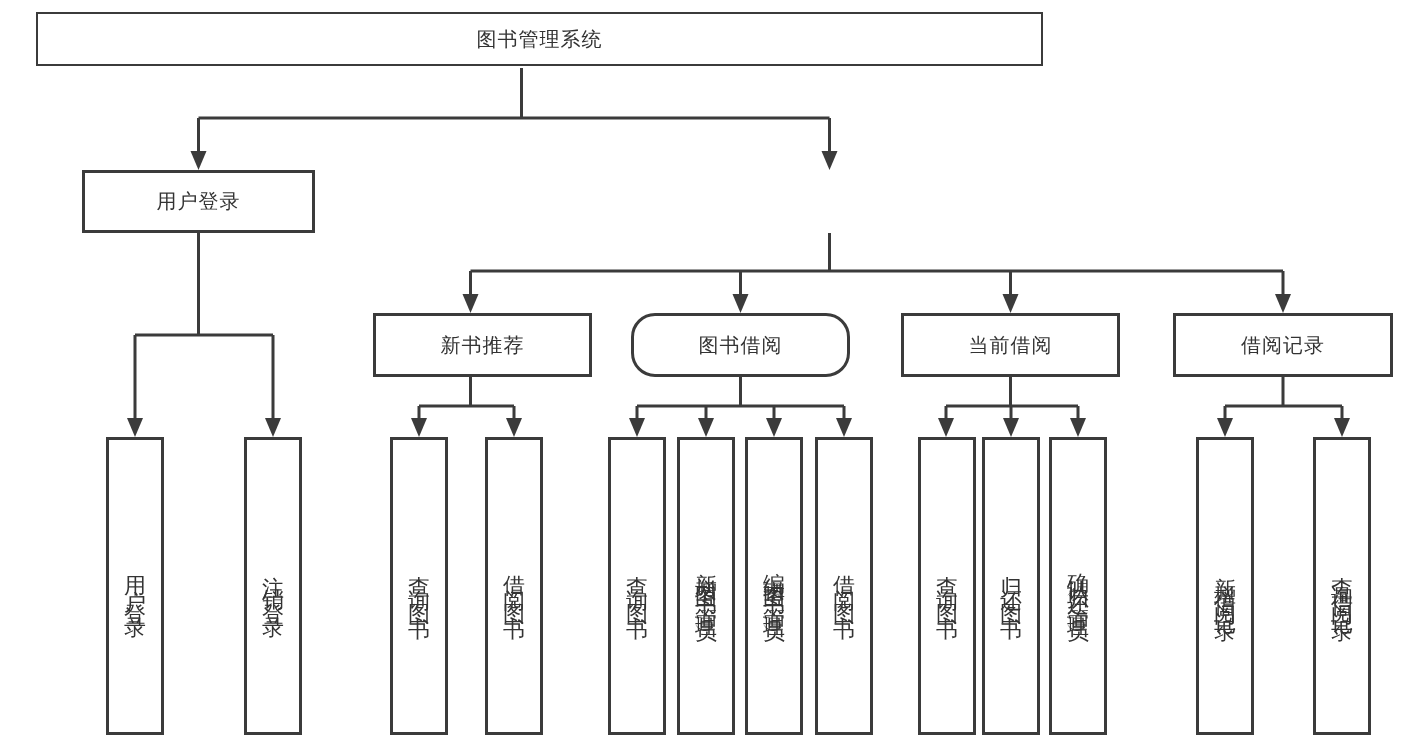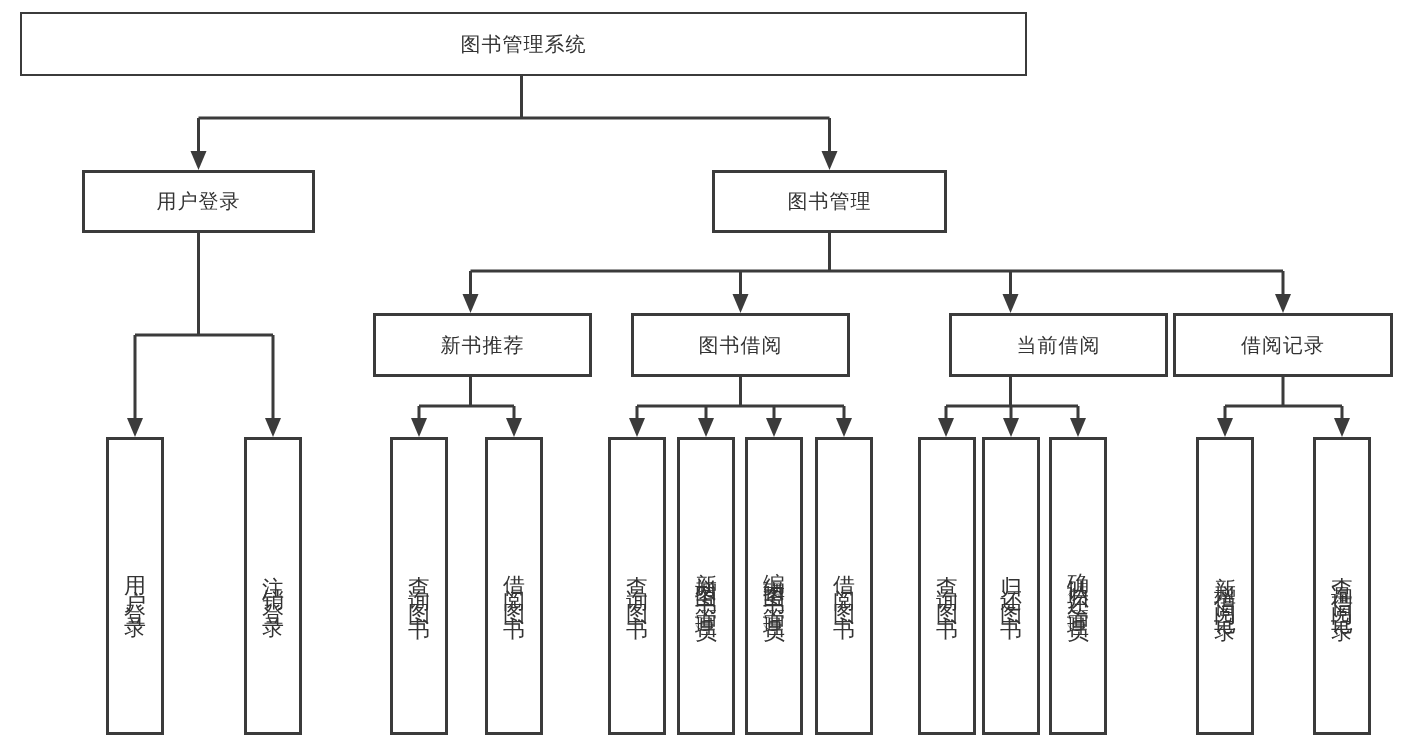--- a/index.html
+++ b/index.html
@@ -87,38 +87,35 @@
         <polygon points="766,418 782,418 774,437"></polygon>
         <polygon points="836,418 852,418 844,437"></polygon>
         <polygon points="938,418 954,418 946,437"></polygon>
         <polygon points="1003,418 1019,418 1011,437"></polygon>
         <polygon points="1070,418 1086,418 1078,437"></polygon>
         <polygon points="1217,418 1233,418 1225,437"></polygon>
         <polygon points="1334,418 1350,418 1342,437"></polygon>
       </g>
   </svg>
 
-  <div class="node hnode" style="left:20px; top:12px; width:1007px; height:64px; border-width:2px;">
+  <div class="node hnode" style="left:36px; top:12px; width:1007px; height:54px; border-width:2px;">
     <span>图书管理系统</span>
   </div>
 
   <div class="node hnode" style="left:82px; top:170px; width:233px; height:63px;">
     <span>用户登录</span>
   </div>
-  <div class="node hnode" style="left:712px; top:170px; width:235px; height:63px;">
-    <span>图书管理</span>
-  </div>
 
   <div class="node hnode" style="left:373px; top:313px; width:219px; height:64px;">
     <span>新书推荐</span>
   </div>
-  <div class="node hnode" style="left:631px; top:313px; width:219px; height:64px;">
+  <div class="node hnode" style="left:631px; top:313px; width:219px; height:64px;border-radius:24px;">
     <span>图书借阅</span>
   </div>
-  <div class="node hnode" style="left:901px; top:313px; width:219px; height:64px;margin-left:48px;">
+  <div class="node hnode" style="left:901px; top:313px; width:219px; height:64px;">
     <span>当前借阅</span>
   </div>
   <div class="node hnode" style="left:1173px; top:313px; width:220px; height:64px;">
     <span>借阅记录</span>
   </div>
 
   <div class="node vnode" style="left:106px; top:437px; width:58px; height:298px;">
     <span class="vlabel" style="letter-spacing: 14px;">用户登录</span>
   </div>
   <div class="node vnode" style="left:244px; top:437px; width:58px; height:298px;">

